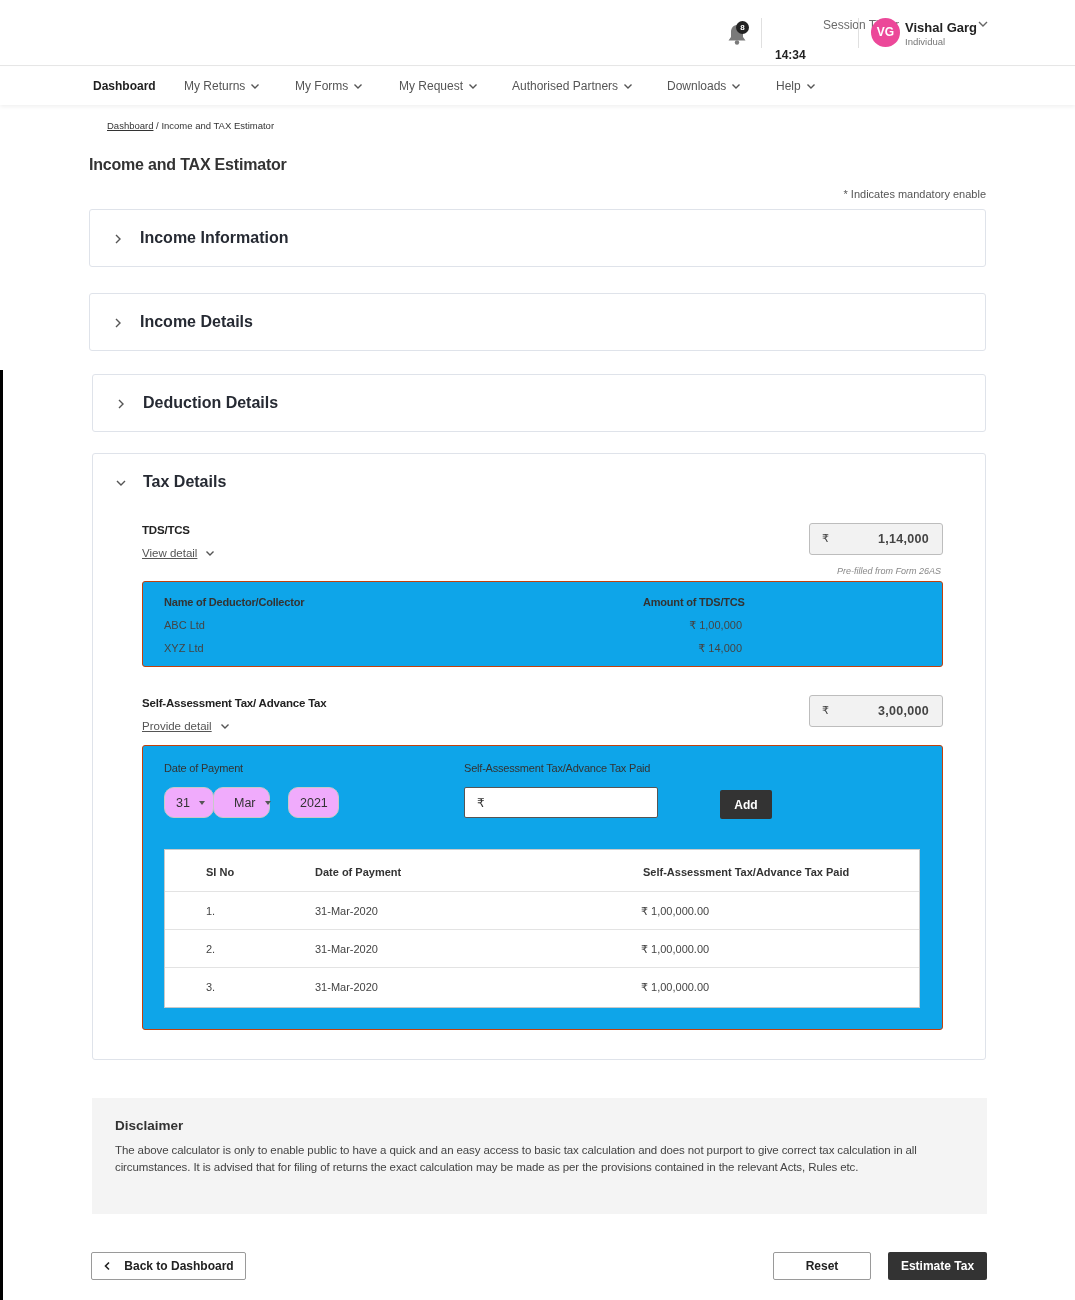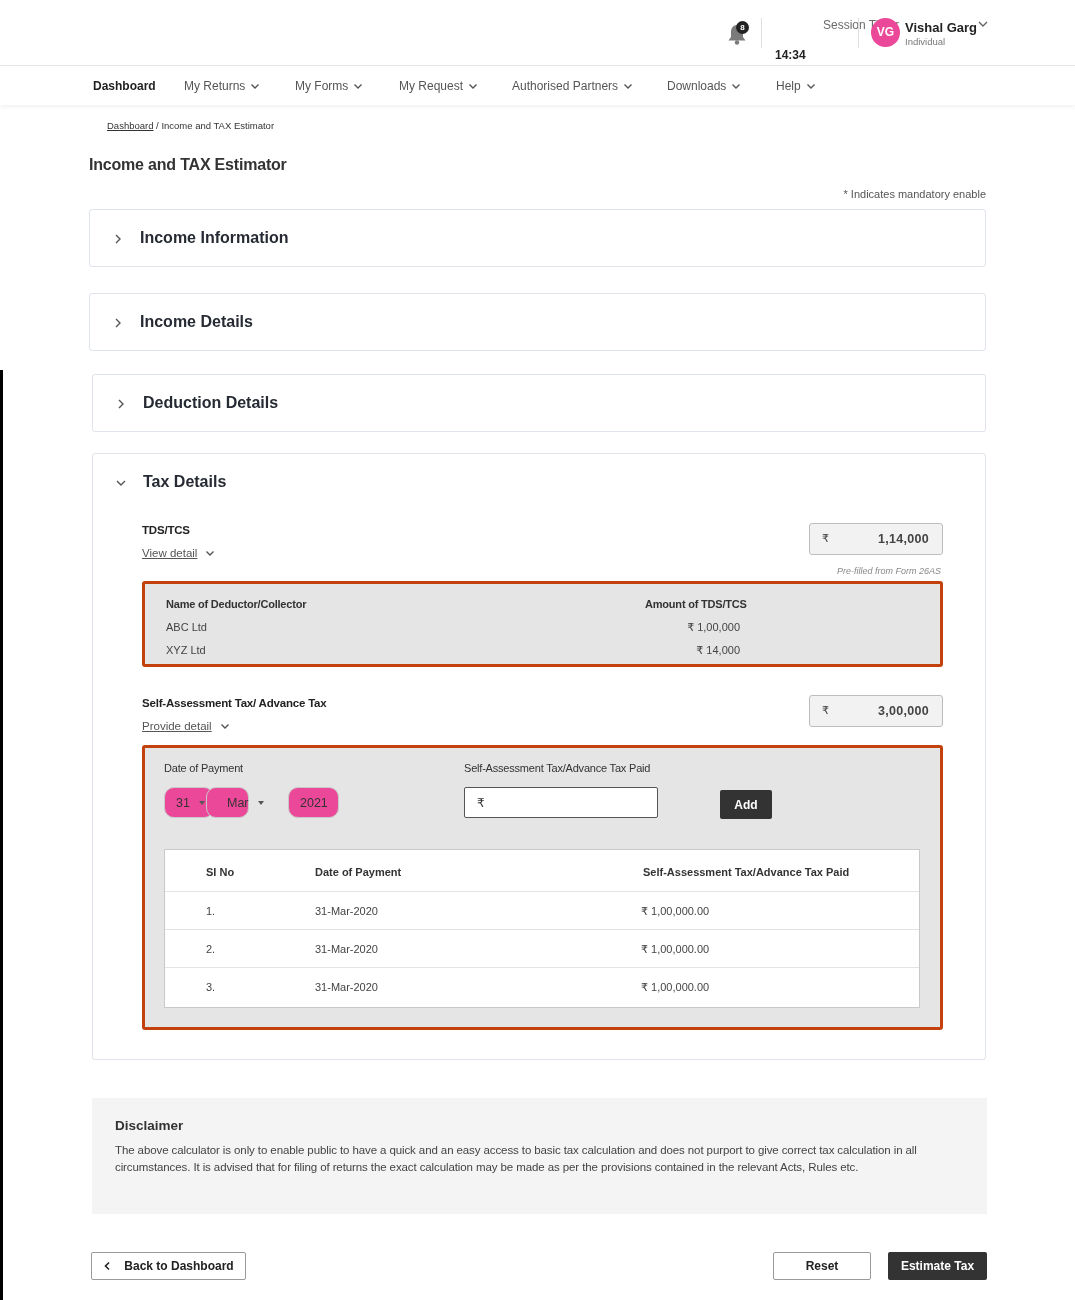--- a/index.html
+++ b/index.html
@@ -48,26 +48,26 @@
   
   .label-bold { position: absolute; font-size: 11.5px; font-weight: bold; color: #222; letter-spacing: -0.2px; }
   .link-detail { position: absolute; font-size: 11.5px; color: #555; display: flex; align-items: center; gap: 8px; cursor: pointer; }
   .link-detail span.txt { text-decoration: underline; }
   .link-detail svg { width: 10px; height: 10px; }
   .amount-box { position: absolute; width: 134px; height: 32px; background: #f2f2f2; border: 1px solid #bdbdbd; border-radius: 3px; font-size: 12.5px; color: #444; }
   .amount-box .cur { position: absolute; left: 12px; top: 8px; font-size: 11px; }
   .amount-box .val { position: absolute; right: 13px; top: 8px; font-weight: bold; letter-spacing: 0.3px; }
   .prefilled { position: absolute; font-size: 9px; font-style: italic; color: #888; }
 
-  .grey-panel { position: absolute; background: #e5e5e5; border: 3px solid #c2410c; border-radius: 3px; }
+  .grey-panel { position: absolute; background: #0ea5e9; border: 1px solid #c2410c; border-radius: 3px; }
   .tds-th { position: absolute; font-size: 11px; font-weight: bold; color: #333; letter-spacing: -0.2px; }
   .tds-td { position: absolute; font-size: 11px; color: #444; }
 
   .field-label { position: absolute; font-size: 11px; color: #333; letter-spacing: -0.2px; }
-  .select-box { position: absolute; height: 31px; background: #ec4899; border: 1px solid #c8c8c8; border-radius: 10px; font-size: 12.5px; color: #333; display: flex; align-items: center; padding-left: 11px; cursor: pointer; }
+  .select-box { position: absolute; height: 31px; background: #f0abfc; border: 1px solid #c8c8c8; border-radius: 10px; font-size: 12.5px; color: #333; display: flex; align-items: center; padding-left: 11px; cursor: pointer; }
   .select-box .caret { width: 0; height: 0; border-left: 3.5px solid transparent; border-right: 3.5px solid transparent; border-top: 4px solid #555; margin-left: 9px; }
   .text-input { position: absolute; height: 31px; background: #fff; border: 1px solid #555; border-radius: 2px; font-size: 12px; color: #333; padding-left: 12px; display: flex; align-items: center; }
   .btn-dark { position: absolute; background: #333; color: #fff; font-size: 12px; font-weight: bold; border-radius: 2px; display: flex; align-items: center; justify-content: center; cursor: pointer; }
   .btn-light { position: absolute; background: #fff; color: #222; font-size: 12px; font-weight: bold; border: 1px solid #9a9a9a; border-radius: 2px; display: flex; align-items: center; justify-content: center; cursor: pointer; }
 
   .pay-table { position: absolute; left: 164px; top: 849px; width: 756px; height: 159px; background: #fff; border: 1px solid #c9c9c9; }
   .pt-row { position: absolute; left: 0; width: 100%; height: 38px; border-top: 1px solid #e3e3e3; }
   .pt-cell { position: absolute; font-size: 11px; color: #444; top: 13px; }
   .pt-head .pt-cell { font-weight: bold; color: #333; }
 
@@ -219,21 +219,21 @@
   <span class="val">3,00,000</span>
 </div>
 
 <div class="grey-panel" style="left:142px; top:745px; width:801px; height:285px;"></div>
 
 <div class="field-label" style="left:164px; top:762px;">Date of Payment</div>
 <div class="select-box" style="left:164px; top:787px; width:50px;">
   <span>31</span>
   <span class="caret"></span>
 </div>
-<div class="select-box" style="left:206px; top:787px; width:43px;padding-left:20px;">
+<div class="select-box" style="left:213px; top:787px; width:57px;padding-left:20px;">
   <span>Mar</span>
   <span class="caret"></span>
 </div>
 <div class="select-box" style="left:288px; top:787px; width:51px;">
   <span>2021</span>
 </div>
 
 <div class="field-label" style="left:464px; top:762px;">Self-Assessment Tax/Advance Tax Paid</div>
 <div class="text-input" style="left:464px; top:787px; width:194px;">
   <span>₹</span>

